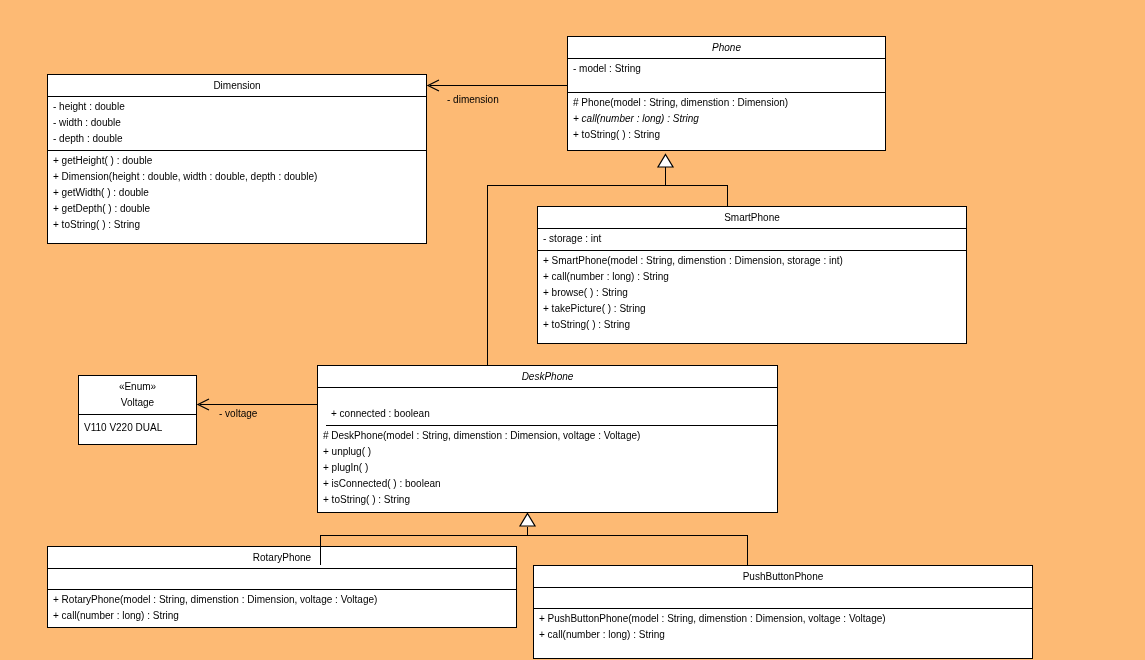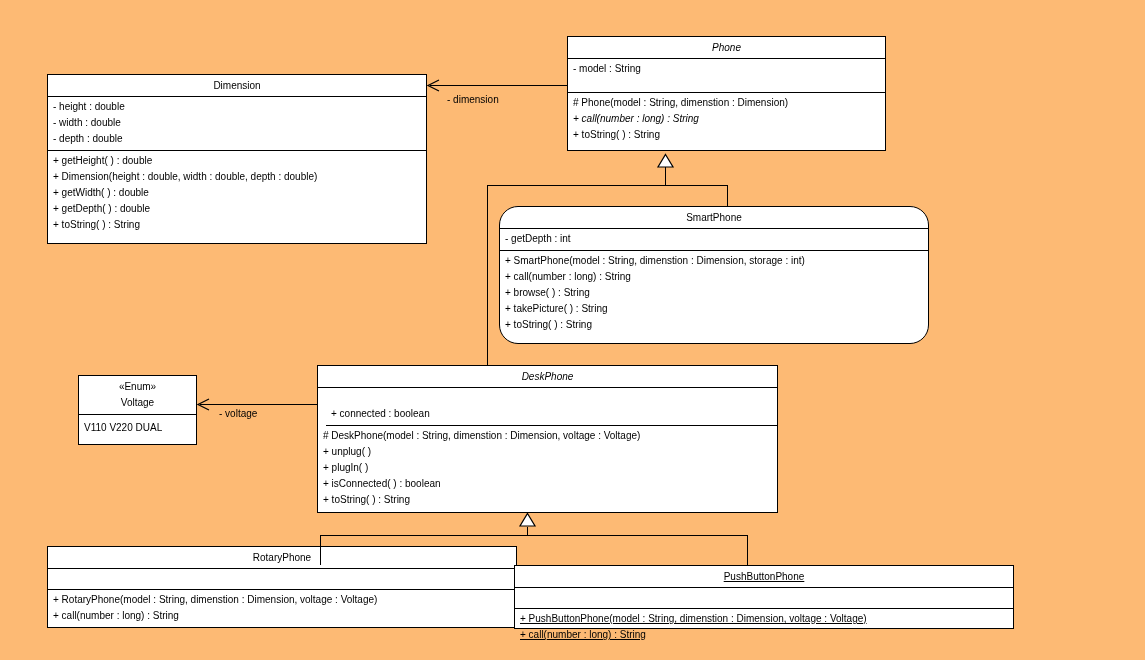--- a/index.html
+++ b/index.html
@@ -84,24 +84,24 @@
     </div>
     <div class="uml-section" style="height:92px;">
       <div class="line-row">+ getHeight( ) : double</div>
       <div class="line-row">+ Dimension(height : double, width : double, depth : double)</div>
       <div class="line-row">+ getWidth( ) : double</div>
       <div class="line-row">+ getDepth( ) : double</div>
       <div class="line-row">+ toString( ) : String</div>
     </div>
   </div>
 
-  <div class="uml-class" style="left:499px; top:206px; width:430px; height:138px;border-radius:19px;">
+  <div class="uml-class" style="left:537px; top:206px; width:430px; height:138px;">
     <div class="uml-title">SmartPhone</div>
     <div class="uml-section uml-attrs" style="height:22px;">
-      <div class="line-row">- getDepth : int</div>
+      <div class="line-row">- storage : int</div>
     </div>
     <div class="uml-section" style="height:92px;">
       <div class="line-row">+ SmartPhone(model : String, dimenstion : Dimension, storage : int)</div>
       <div class="line-row">+ call(number : long) : String</div>
       <div class="line-row">+ browse( ) : String</div>
       <div class="line-row">+ takePicture( ) : String</div>
       <div class="line-row">+ toString( ) : String</div>
     </div>
   </div>
 
@@ -129,21 +129,21 @@
 
   <div class="uml-class" style="left:47px; top:546px; width:470px; height:82px;">
     <div class="uml-title">RotaryPhone</div>
     <div class="uml-section uml-attrs" style="height:21px;"></div>
     <div class="uml-section" style="height:37px;">
       <div class="line-row">+ RotaryPhone(model : String, dimenstion : Dimension, voltage : Voltage)</div>
       <div class="line-row">+ call(number : long) : String</div>
     </div>
   </div>
 
-  <div class="uml-class" style="left:514px; top:565px; width:500px; height:64px;text-decoration:underline;">
+  <div class="uml-class" style="left:533px; top:565px; width:500px; height:94px;">
     <div class="uml-title">PushButtonPhone</div>
     <div class="uml-section uml-attrs" style="height:21px;"></div>
     <div class="uml-section" style="height:37px;">
       <div class="line-row">+ PushButtonPhone(model : String, dimenstion : Dimension, voltage : Voltage)</div>
       <div class="line-row">+ call(number : long) : String</div>
     </div>
   </div>
 
   <div class="h-line" style="left:430px; top:85px; width:137px;"></div>
   <svg class="arrow-svg" style="left:427px; top:79px;" width="13" height="13" viewBox="0 0 13 13">

